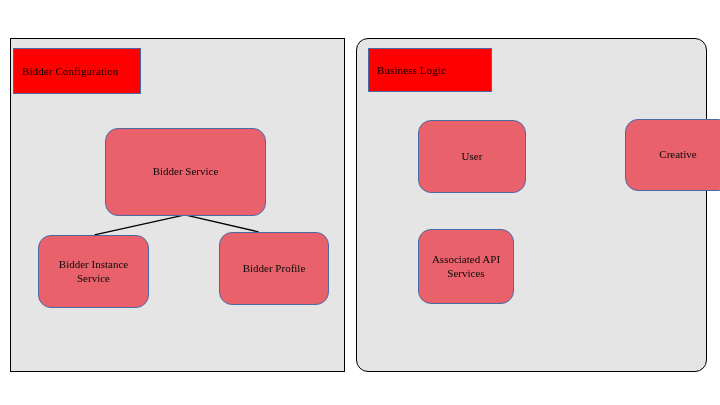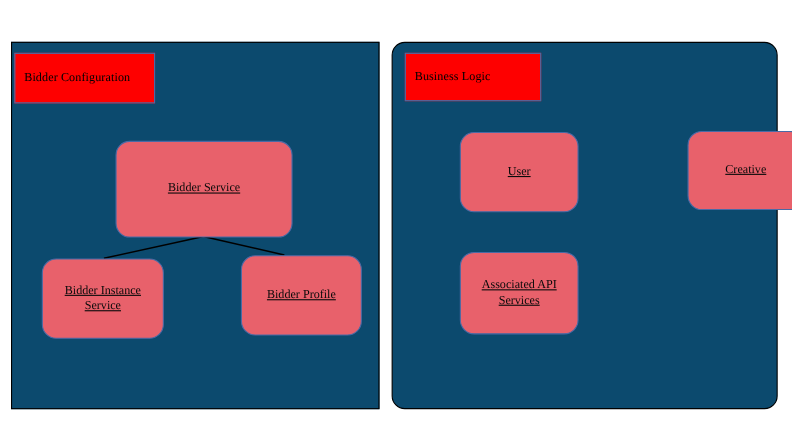--- a/index.html
+++ b/index.html
@@ -22,21 +22,21 @@
     width: 720px;
     height: 405px;
     background: #ffffff;
   }
 
   
   .panel {
     position: absolute;
     box-sizing: border-box;
     border: 1.5px solid #000000;
-    background: #0c4a6e;
+    background: #e5e5e5;
   }
   #panel-bidder-configuration {
     left: 10px;
     top: 38px;
     width: 335px;
     height: 334px;
   }
   #panel-business-logic {
     left: 356px;
     top: 38px;
@@ -82,32 +82,31 @@
     border-radius: 13px;
     display: flex;
     align-items: center;
     justify-content: center;
     text-align: center;
     color: #0a0a0a;
     font-size: 11px;
     line-height: 1.25;
     padding: 18px 6px;
     z-index: 3;
-    text-decoration: underline;
   }
 
   
   #node-bidder-service        { left: 94px;  top: 89px;  width: 161px; height: 88px; align-items: center; }
   #node-bidder-instance-service { left: 27px; top: 196px; width: 111px; height: 73px; }
   #node-bidder-profile        { left: 208px; top: 193px; width: 110px; height: 73px; }
 
   
   #node-user                  { left: 61px;  top: 81px;  width: 108px; height: 73px; }
   #node-creative              { left: 232px; top: 80px;  width: 106px; height: 72px; margin-left: 36px; }
-  #node-associated-api-services { left: 61px; top: 190px; width: 108px; height: 75px; }
+  #node-associated-api-services { left: 61px; top: 190px; width: 96px; height: 75px; }
 
   
   .connectors {
     position: absolute;
     left: 0;
     top: 0;
     width: 100%;
     height: 100%;
     z-index: 2;
     pointer-events: none;

